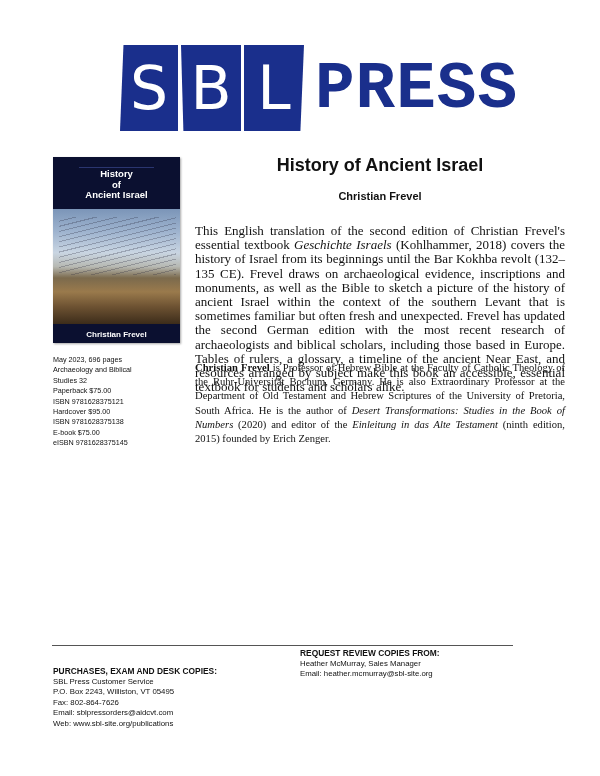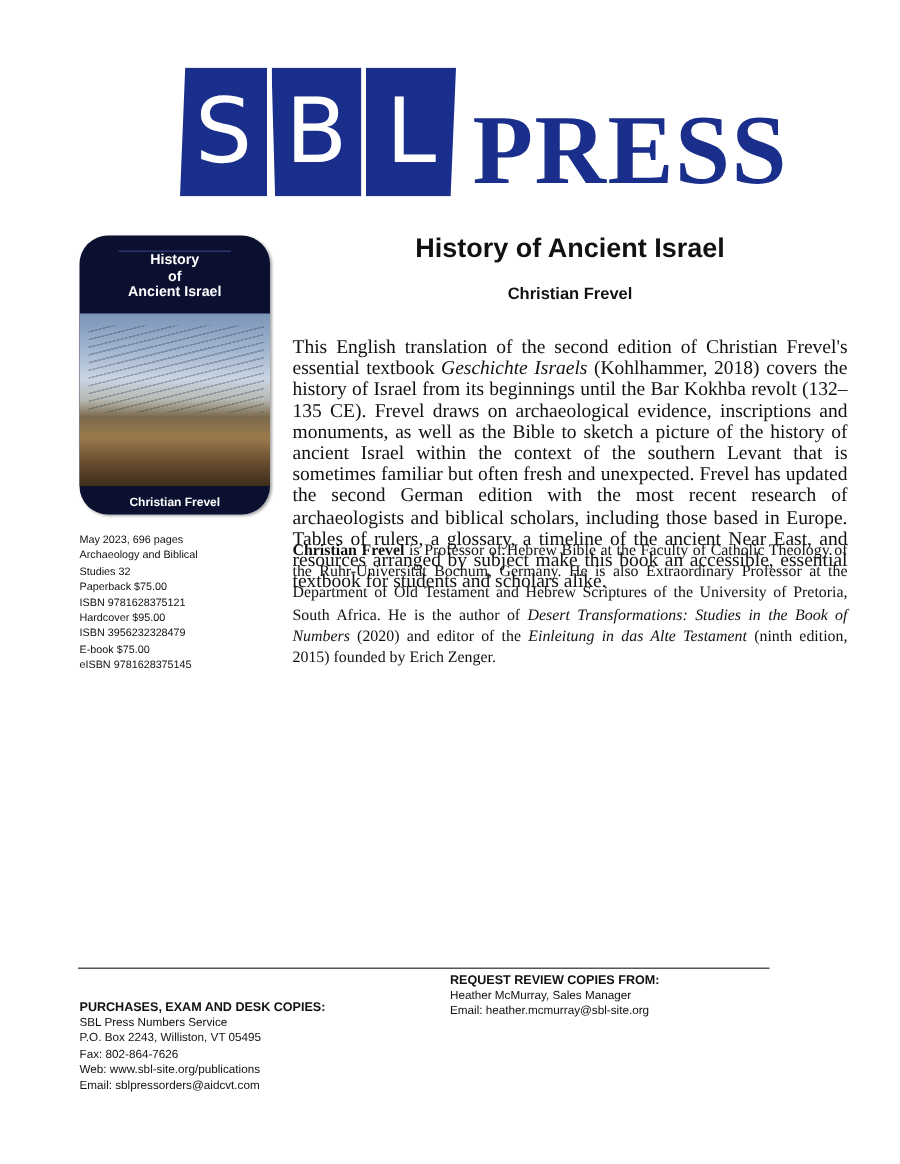--- a/index.html
+++ b/index.html
@@ -4,23 +4,23 @@
 <style>
   html, body { margin: 0; padding: 0; background: #ffffff; }
   body { width: 600px; height: 776px; position: relative; overflow: hidden; font-family: "Liberation Sans", sans-serif; color: #111; }
 
   .logo { position: absolute; left: 120px; top: 45px; width: 360px; height: 86px; }
   .logo-blocks { position: absolute; left: 0; top: 0; height: 86px; display: flex; }
   .logo-block { height: 86px; background: #1a2f8c; color: #fff; font-family: "DejaVu Sans", sans-serif; font-size: 60px; font-weight: 400; display: flex; align-items: center; justify-content: center; margin-right: 3px; }
   .logo-block.s { width: 58px; clip-path: polygon(6% 0, 100% 0, 100% 100%, 0 100%); }
   .logo-block.b { width: 60px; clip-path: polygon(0 0, 100% 0, 100% 100%, 4% 100%); }
   .logo-block.l { width: 60px; clip-path: polygon(0 0, 100% 0, 94% 100%, 0 100%); }
-  .logo-press { position: absolute; left: 195px; top: 16px; font-family: Liberation Serif, serif; font-size: 66px; font-weight: 700; color: #1a2f8c; letter-spacing: 1px; line-height: 80px; }
+  .logo-press { position: absolute; left: 195px; top: 5px; font-family: Liberation Mono, monospace; font-size: 66px; font-weight: 700; color: #1a2f8c; letter-spacing: 1px; line-height: 80px; }
 
-  .cover { position: absolute; left: 53px; top: 157px; width: 127px; height: 186px; background: #0b1030; box-shadow: 1px 1px 2px rgba(0,0,0,0.35); overflow: hidden; border-radius: 19px; }
+  .cover { position: absolute; left: 53px; top: 157px; width: 127px; height: 186px; background: #0b1030; box-shadow: 1px 1px 2px rgba(0,0,0,0.35); overflow: hidden; }
   .cover-top { height: 52px; position: relative; }
   .cover-line { position: absolute; left: 26px; right: 26px; top: 10px; height: 1px; background: #2a3570; }
   .cover-title { position: absolute; left: 0; right: 0; top: 12px; text-align: center; color: #fff; font-family: "Liberation Sans", sans-serif; font-weight: 700; font-size: 9.5px; line-height: 10.5px; }
   .cover-img { position: absolute; left: 0; right: 0; top: 52px; height: 115px;
     background:
       linear-gradient(180deg, rgba(255,255,255,0) 0%, rgba(255,255,255,0) 55%, rgba(80,60,30,0.0) 56%),
       linear-gradient(180deg, #7b95b8 0%, #9fb4cf 20%, #c9d5e2 38%, #b7b9b3 50%, #7b6a4d 60%, #9a7a4c 72%, #6d5232 85%, #3c2c1a 100%); }
   .cover-script { position: absolute; left: 6px; right: 4px; top: 60px; height: 58px; opacity: 0.55;
     background: repeating-linear-gradient(-14deg, rgba(40,40,60,0.5) 0px, rgba(40,40,60,0.5) 1px, rgba(0,0,0,0) 1px, rgba(0,0,0,0) 5px); }
   .cover-author { position: absolute; left: 0; right: 0; bottom: 4px; text-align: center; color: #fff; font-weight: 700; font-size: 8px; font-family: "Liberation Sans", sans-serif; }
@@ -69,41 +69,41 @@
 </div>
 
 <div class="side-info">
   <div class="pub">May 2023, 696 pages</div>
   <div class="pub">Archaeology and Biblical</div>
   <div class="pub">Studies 32</div>
   <div class="prices">
     <div>Paperback $75.00</div>
     <div>ISBN 9781628375121</div>
     <div>Hardcover $95.00</div>
-    <div>ISBN 3956232328479</div>
+    <div>ISBN 9781628375138</div>
     <div>E-book $75.00</div>
     <div>eISBN 9781628375145</div>
   </div>
 </div>
 
 <div class="title">History of Ancient Israel</div>
 <div class="author">Christian Frevel</div>
 
 <p class="desc"><span>This English translation of the second edition of Christian Frevel's essential textbook </span><i>Geschichte Israels</i><span> (Kohlhammer, 2018) covers the history of Israel from its beginnings until the Bar Kokhba revolt (132–135 CE). Frevel draws on archaeological evidence, inscriptions and monuments, as well as the Bible to sketch a picture of the history of ancient Israel within the context of the southern Levant that is sometimes familiar but often fresh and unexpected. Frevel has updated the second German edition with the most recent research of archaeologists and biblical scholars, including those based in Europe. Tables of rulers, a glossary, a timeline of the ancient Near East, and resources arranged by subject make this book an accessible, essential textbook for students and scholars alike.</span></p>
 
 <p class="bio"><b>Christian Frevel</b><span> is Professor of Hebrew Bible at the Faculty of Catholic Theology of the Ruhr-Universität Bochum, Germany. He is also Extraordinary Professor at the Department of Old Testament and Hebrew Scriptures of the University of Pretoria, South Africa. He is the author of </span><i>Desert Transformations: Studies in the Book of Numbers</i><span> (2020) and editor of the </span><i>Einleitung in das Alte Testament</i><span> (ninth edition, 2015) founded by Erich Zenger.</span></p>
 
 <div class="footer-rule"></div>
 
 <div class="footer-col left">
   <div class="heading">PURCHASES, EXAM AND DESK COPIES:</div>
-  <div>SBL Press Numbers Service</div>
+  <div>SBL Press Customer Service</div>
   <div>P.O. Box 2243, Williston, VT 05495</div>
   <div>Fax: 802-864-7626</div>
+  <div>Email: sblpressorders@aidcvt.com</div>
   <div>Web: www.sbl-site.org/publications</div>
-  <div>Email: sblpressorders@aidcvt.com</div>
 </div>
 
 <div class="footer-col right">
   <div class="heading">REQUEST REVIEW COPIES FROM:</div>
   <div>Heather McMurray, Sales Manager</div>
   <div>Email: heather.mcmurray@sbl-site.org</div>
 </div>
 
 </body></html>

